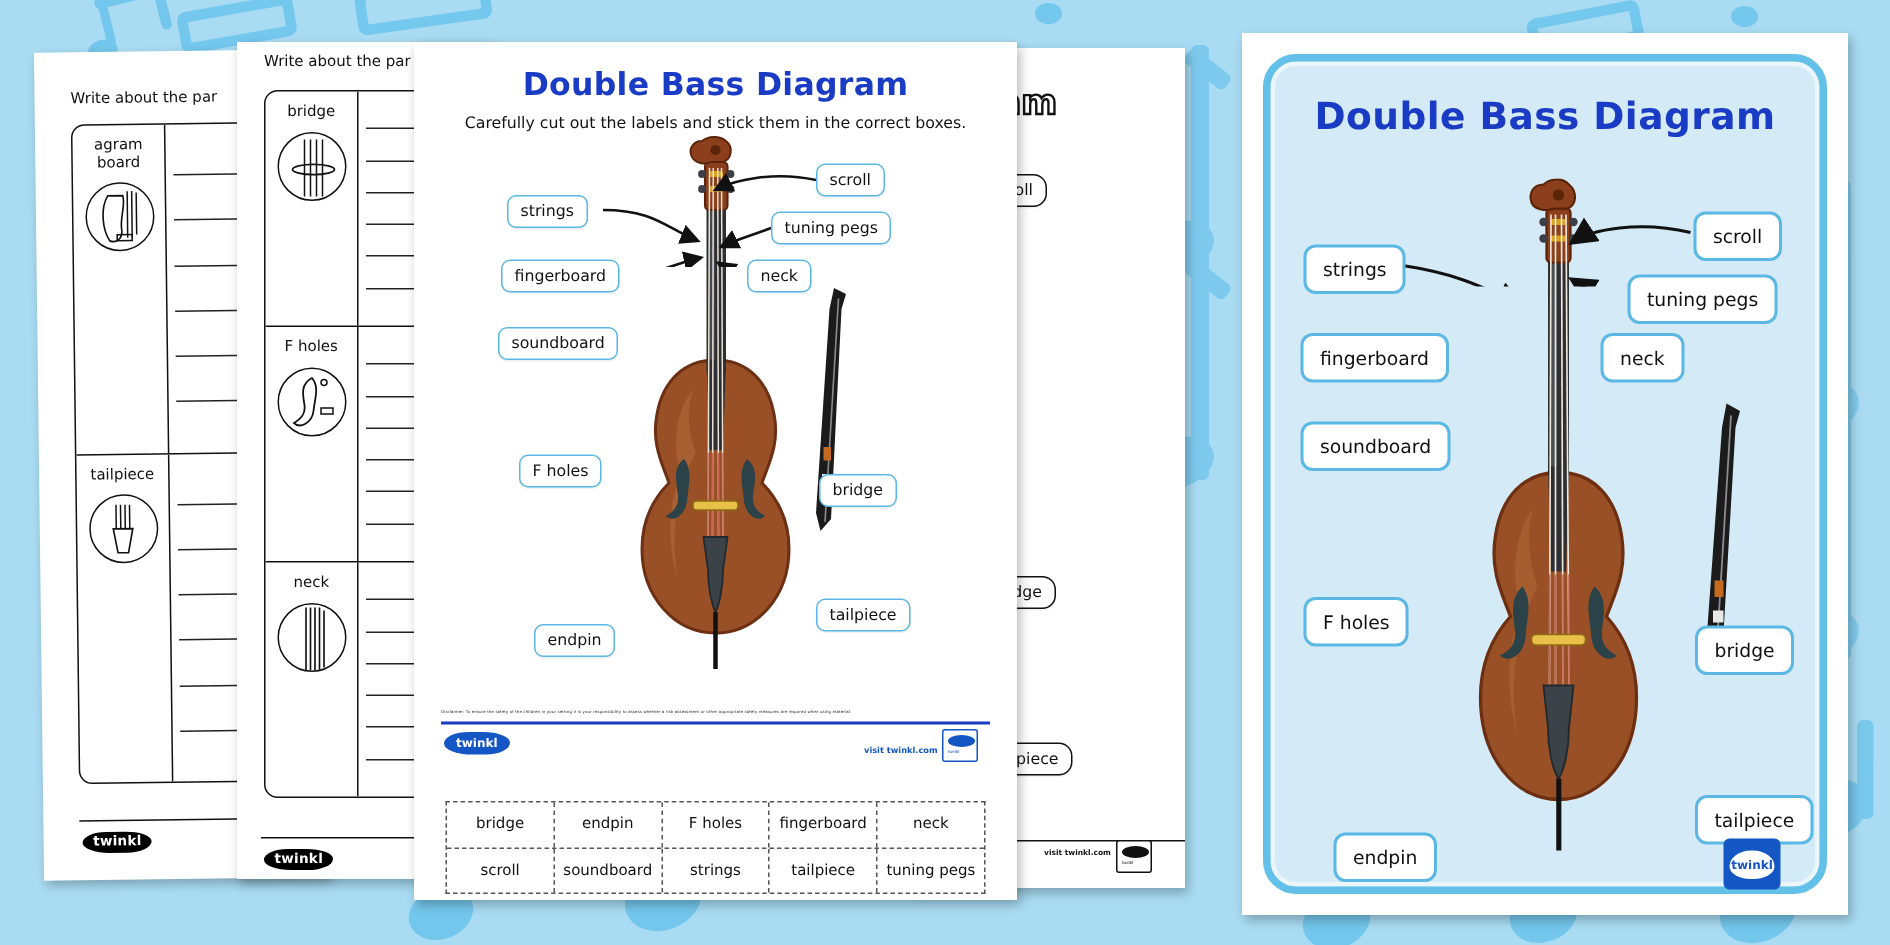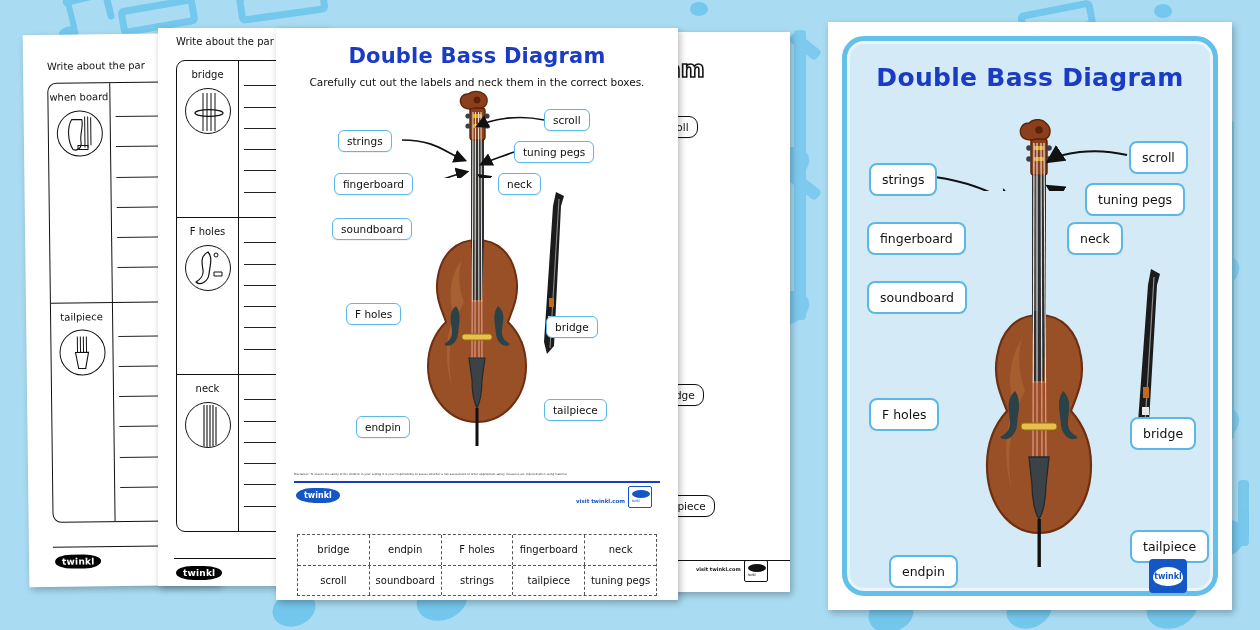--- a/index.html
+++ b/index.html
@@ -247,21 +247,21 @@
     </div>
   </div>
 
   <div class="sheet" id="sheet-left" style="left:26px;top:34px;width:190px;height:552px;transform:rotate(-0.7deg)">
     <div class="ws-title" style="position:absolute;left:24px;top:26px">Write about the par</div>
 
     <div class="ws-table" style="position:absolute;left:24px;top:48px;width:170px;height:440px">
 
       <div class="ws-row">
         <div class="ws-cell-label">
-          <div class="txt">when board</div>
+          <div class="txt">agram board</div>
           <div class="ws-circle">
             <svg viewBox="0 0 46 46" width="46" height="46">
               <path d="M14 8 C9 16 10 30 15 38 C20 40 24 36 23 30 C22 22 26 14 24 8 Z" fill="none" stroke="#111" stroke-width="1.1"></path>
               <path d="M27 5 L27 36 M30 5 L30 36 M33 6 L33 34" stroke="#111" stroke-width="1"></path>
               <path d="M20 34 L30 34 L30 38 L20 38 Z" fill="none" stroke="#111" stroke-width="1"></path>
             </svg>
           </div>
         </div>
         <div class="ws-lines">
           <i></i>
@@ -394,21 +394,21 @@
     <div style="position:absolute;left:84px;top:534px;font-family:'DejaVu Sans',sans-serif;font-weight:bold;font-size:5px;color:#111">visit twinkl.com</div>
     <div class="badge" style="left:132px;top:528px;border-color:#111">
       <div class="cloud" style="background:#111"></div>
       <div class="sub" style="color:#111">twinkl</div>
     </div>
   </div>
 
   <div class="sheet" id="sheet-center">
 
     <div class="c-title">Double Bass Diagram</div>
-    <div class="c-sub">Carefully cut out the labels and neck them in the correct boxes.</div>
+    <div class="c-sub">Carefully cut out the labels and stick them in the correct boxes.</div>
 
     <svg style="position:absolute;left:126px;top:62px" width="150" height="370">
 
       <path d="M75 150 C54 150 40 164 36 186 C32 206 40 220 44 232 C36 240 26 254 26 276
                C26 308 48 332 75 332 C102 332 124 308 124 276 C124 254 114 240 106 232
                C110 220 118 206 114 186 C110 164 96 150 75 150 Z" fill="#9a5026" stroke="#6d2f12" stroke-width="2"></path>
       <path d="M60 170 C48 184 46 208 52 226 C44 244 42 272 50 296 C44 266 50 232 62 212 C56 196 56 180 60 170 Z" fill="#b06a38" opacity=".6"></path>
 
       <rect x="69" y="46" width="13" height="112" fill="#2d2f33"></rect>
       <rect x="70.5" y="46" width="4" height="112" fill="#45484e"></rect>

